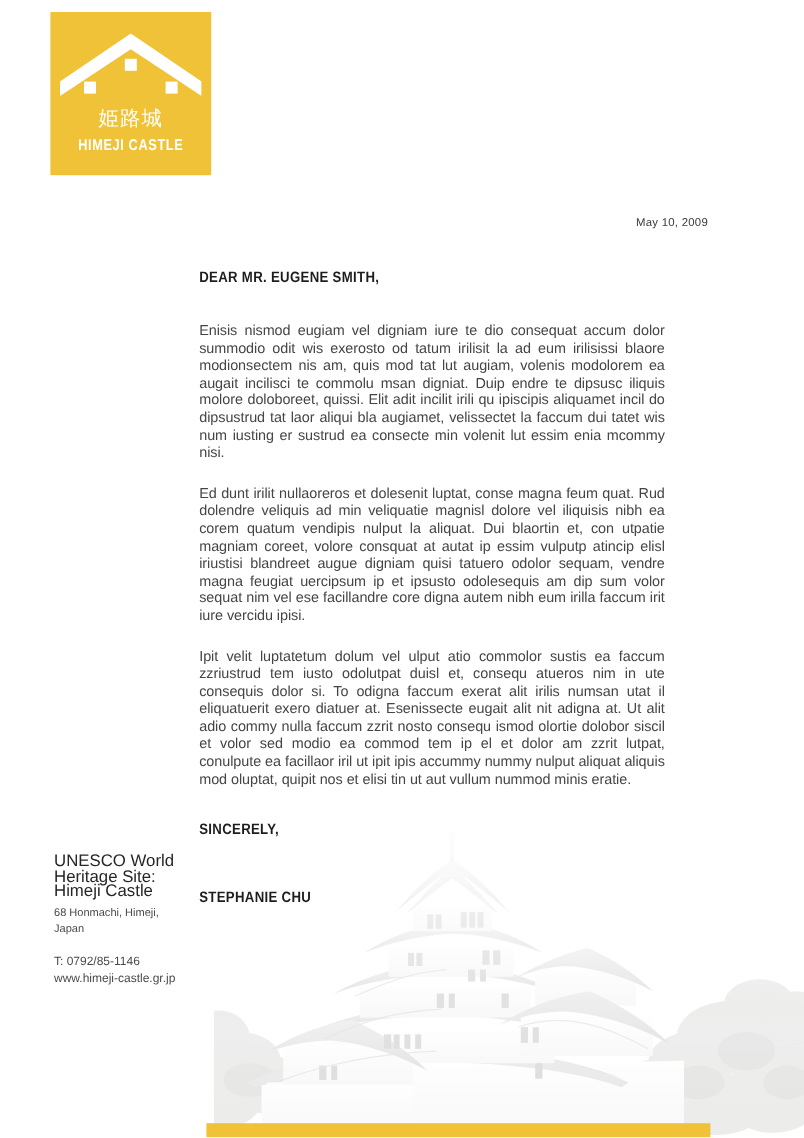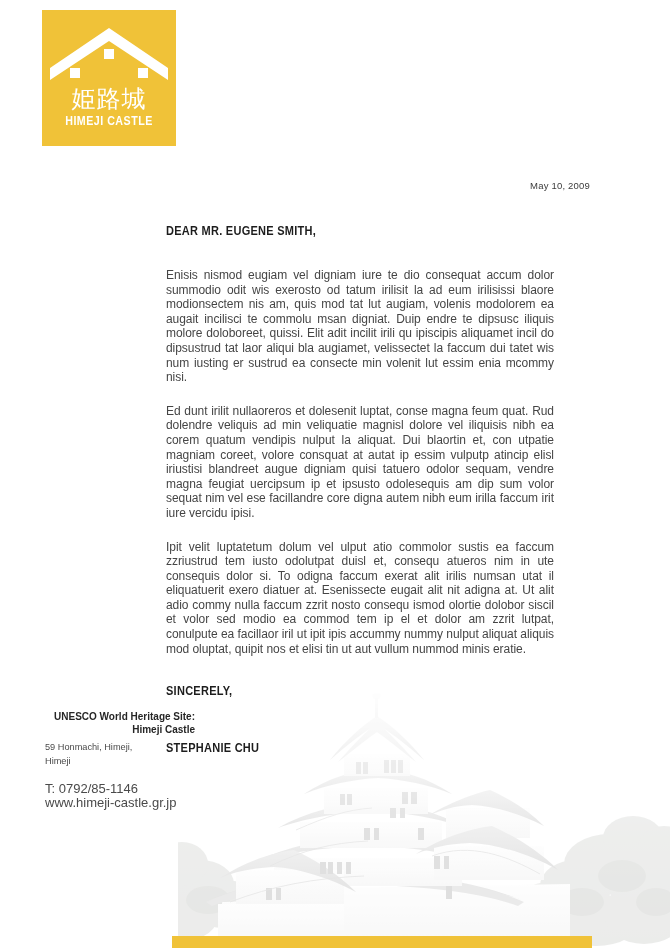--- a/index.html
+++ b/index.html
@@ -51,21 +51,21 @@
     width: 118px;
     height: 58px;
   }
   .logo-kanji {
     position: absolute;
     left: 0;
     right: 0;
     top: 76px;
     text-align: center;
     color: #ffffff;
-    font-size: 24px;
+    font-size: 17px;
     line-height: 26px;
     letter-spacing: 1px;
     font-family: "DejaVu Sans", sans-serif;
     font-weight: 400;
   }
   .logo-latin {
     position: absolute;
     left: 0;
     right: 0;
     top: 104px;
@@ -134,37 +134,36 @@
   }
 
   
   .contact {
     position: absolute;
     left: 45px;
     top: 711px;
     width: 150px;
   }
   .contact-title {
-    font-size: 10px;
-    font-weight: 700;
+    font-size: 14px;
+    font-weight: 400;
     line-height: 12.5px;
     color: #262626;
     letter-spacing: 0px;
     margin: 0;
-    text-align: right;
   }
   .contact-addr {
     margin: 4px 0 0 0;
     font-size: 9.2px;
     line-height: 14px;
     color: #4a4a4a;
   }
   .contact-comm {
     margin: 14px 0 0 0;
-    font-size: 13px;
+    font-size: 10px;
     line-height: 14px;
     color: #4a4a4a;
   }
   .contact-comm a {
     color: #4a4a4a;
     text-decoration: none;
   }
 
   
   .bottom-bar {
@@ -316,22 +315,22 @@
     <div class="closing">SINCERELY,</div>
     <div class="signer">STEPHANIE CHU</div>
   </div>
 
   <div class="contact">
     <div class="contact-title">
       <span>UNESCO World Heritage Site:</span><br>
       <span>Himeji Castle</span>
     </div>
     <div class="contact-addr">
-      <span>59 Honmachi, Himeji,</span><br>
-      <span>Himeji</span>
+      <span>68 Honmachi, Himeji,</span><br>
+      <span>Japan</span>
     </div>
     <div class="contact-comm">
       <span>T: 0792/85-1146</span><br>
       <a href="#">www.himeji-castle.gr.jp</a>
     </div>
   </div>
 
   <div class="bottom-bar"></div>
 
 </div>

